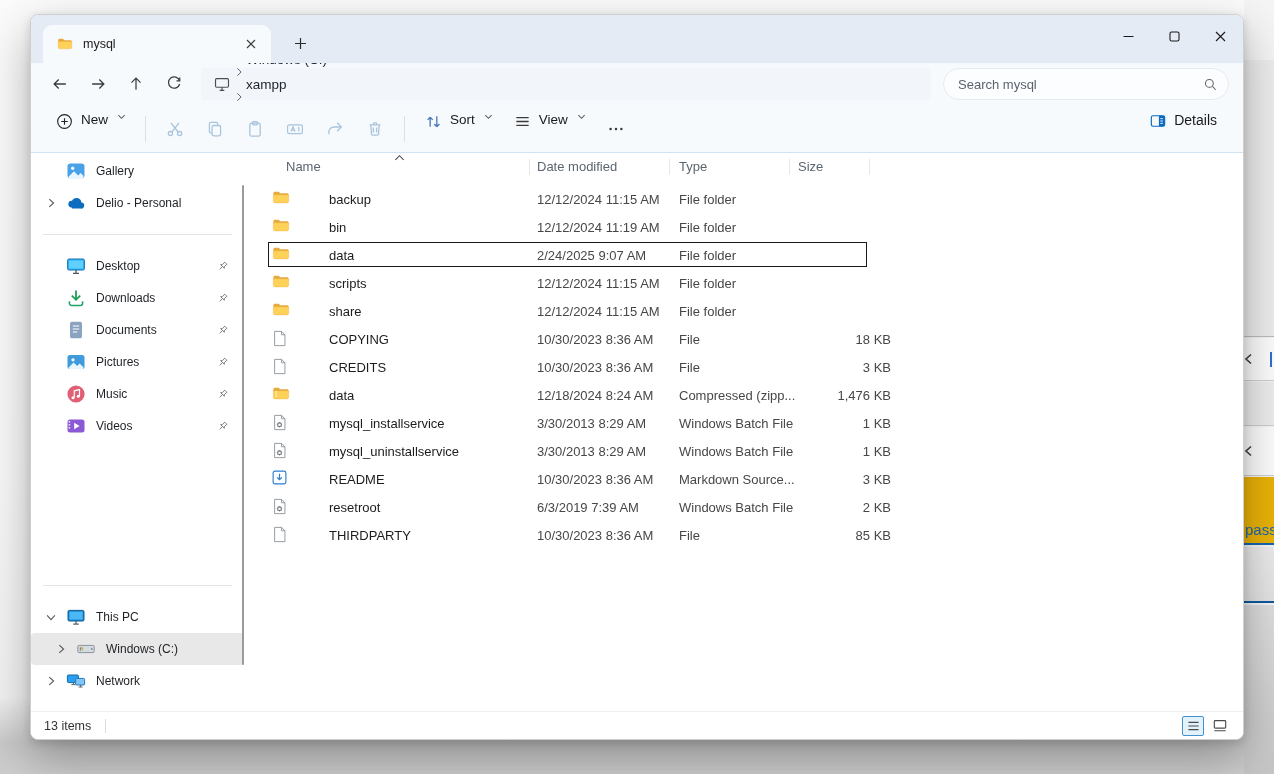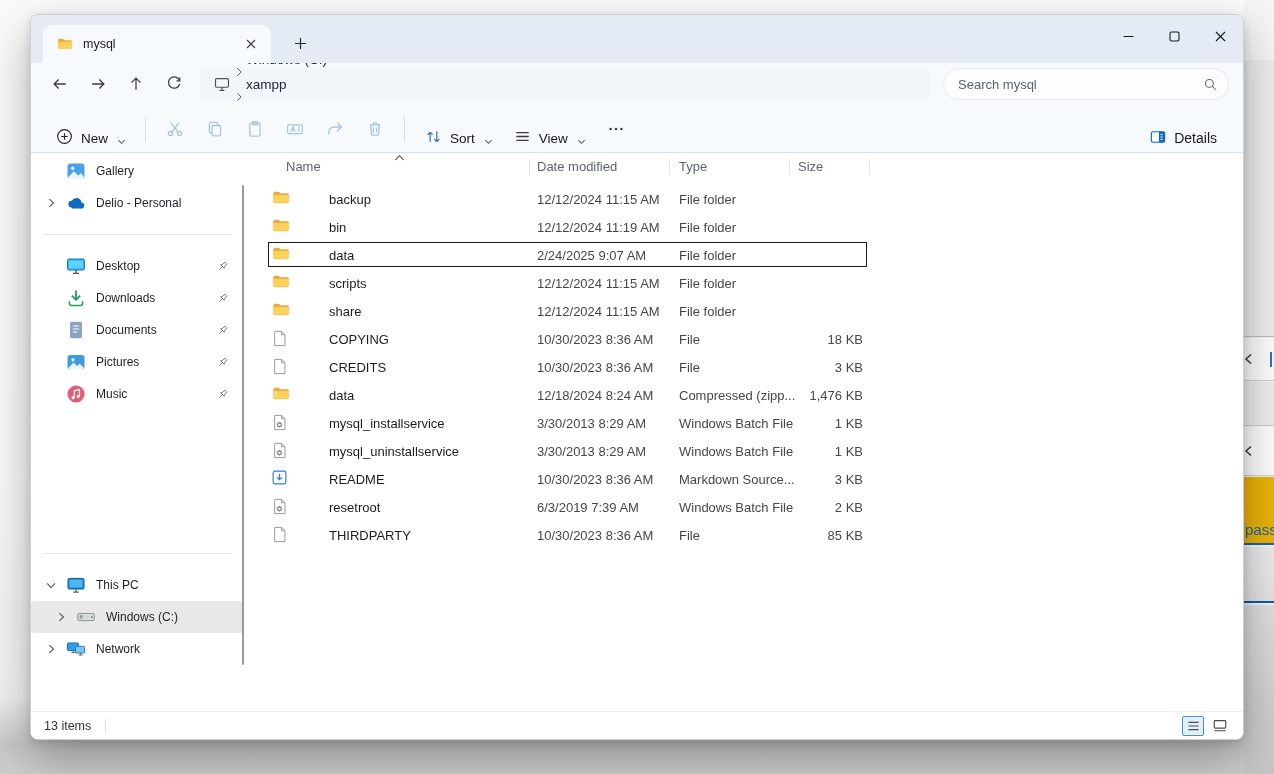--- a/index.html
+++ b/index.html
@@ -50,21 +50,21 @@
   .crumb { padding:3px 8px; border-radius:3px; white-space:nowrap; }
   .crumb-sep { color:#5b6470; font-size:11px; padding:0 3px; }
   .bc-device-icon { color:#4a4f55; margin-right:4px; }
   .search-bar { width:286px; height:32px; margin-left:12px; background:#fcfdfe; border:1px solid #e6eaef; border-radius:16px; display:flex; align-items:center; padding:0 10px 0 4px; }
   .search-input { flex:1; border:0; outline:0; background:transparent; font-family:inherit; font-size:13px; color:#3c454e; padding-left:10px; }
   .search-input::placeholder { color:#5a646e; opacity:1; }
   .search-icon { color:#5f6368; }
 
   
   .toolbar { height:48px; background:#f7fafd; flex:none; display:flex; align-items:center; padding:0 16px 0 14px; border-bottom:1px solid #cfe3f4; }
-  .t-btn { display:flex; align-items:flex-end; gap:7px; height:34px; padding:0 10px; border-radius:4px; font-size:13.5px; color:#191919; }
+  .t-btn { display:flex; align-items:flex-start; gap:7px; height:34px; padding:0 10px; border-radius:4px; font-size:13.5px; color:#191919; }
   .t-iconbtn { width:40px; height:34px; display:flex; align-items:center; justify-content:center; border-radius:4px; color:#a9c4dd; }
   .t-sep { width:1px; height:26px; background:#dcdfe3; margin:0 9px; }
   .chev { color:#5a5f66; margin-left:2px; }
   .details-btn { margin-left:auto; font-size:14px; }
 
   
   .main { flex:1; min-height:0; display:flex; background:#fff; position:relative; }
 
   
   .sidebar { width:213px; flex:none; position:relative; padding-top:2px; display:flex; flex-direction:column; }
@@ -89,21 +89,21 @@
   .h-type { left:435px; }
   .h-size { left:554px; }
   .h-sep { position:absolute; top:6px; width:1px; height:16px; background:#e6e6e6; }
   .frows { position:absolute; top:32px; left:0; right:0; }
   .frow { height:28px; position:relative; }
   .sel-rect { position:absolute; left:24px; top:1px; width:599px; height:25px; border:1px solid #1a1a1a; }
   .c-icon { position:absolute; left:28px; top:5px; width:18px; height:18px; }
   .c-name { position:absolute; left:53px; top:7px; color:#1c1c1c; white-space:nowrap;padding-left:32px; }
   .c-date { position:absolute; left:293px; top:7px; color:#474747; white-space:nowrap; }
   .c-type { position:absolute; left:435px; top:7px; color:#474747; white-space:nowrap; }
-  .c-size { position:absolute; left:500px; top:7px; width:119px; text-align:right; color:#474747; white-space:nowrap; }
+  .c-size { position:absolute; left:528px; top:7px; width:119px; text-align:right; color:#474747; white-space:nowrap; }
 
   
   .statusbar { height:28px; flex:none; background:#fff; border-top:1px solid #efefef; display:flex; align-items:center; padding:0 12px 0 13px; font-size:12.5px; color:#333; }
   .status-sep { width:1px; height:14px; background:#dcdcdc; margin-left:14px; }
   .view-toggles { margin-left:auto; display:flex; align-items:center; gap:5px; }
   .v-btn { width:22px; height:20px; display:flex; align-items:center; justify-content:center; color:#4a4a4a; border:1px solid transparent; border-radius:2px; }
   .v-btn.active { border-color:#4192cd; background:#e3f1fb; }
 </style>
 </head>
 <body>
@@ -431,20 +431,41 @@
             <span class="sb-chevron"></span>
             <span class="sb-icon">
               <svg width="20" height="20" viewBox="0 0 20 20">
                 <circle cx="10" cy="10" r="8.6" fill="#e15f74"></circle>
                 <path d="M8.3 13.6V6.8l5.2-1.2v6.6" stroke="#fff" stroke-width="1.2" fill="none"></path>
                 <circle cx="7" cy="13.7" r="1.5" fill="#fff"></circle>
                 <circle cx="12.2" cy="12.3" r="1.5" fill="#fff"></circle>
               </svg>
             </span>
             <span class="sb-label">Music</span>
+            <span class="sb-pin">
+              <svg width="13" height="13" viewBox="0 0 20 20" fill="none" stroke="currentColor" stroke-width="1.3">
+                <g transform="rotate(45 10 10)">
+                  <path d="M7.8 2.8h4.4v5.4l1.8 1.8H6l1.8-1.8z"></path>
+                  <path d="M10 10v6.2"></path>
+                </g>
+              </svg>
+            </span>
+          </div>
+          <div class="sb-item">
+            <span class="sb-chevron"></span>
+            <span class="sb-icon">
+              <svg width="20" height="20" viewBox="0 0 20 20">
+                <rect x="1.5" y="3.5" width="17" height="13" rx="2.5" fill="#8b59d6"></rect>
+                <rect x="2.6" y="5" width="1.6" height="1.6" fill="#fff" opacity=".8"></rect>
+                <rect x="2.6" y="8" width="1.6" height="1.6" fill="#fff" opacity=".8"></rect>
+                <rect x="2.6" y="11" width="1.6" height="1.6" fill="#fff" opacity=".8"></rect>
+                <path d="M8.2 6.8l5.4 3.2-5.4 3.2z" fill="#fff"></path>
+              </svg>
+            </span>
+            <span class="sb-label">Videos</span>
             <span class="sb-pin">
               <svg width="13" height="13" viewBox="0 0 20 20" fill="none" stroke="currentColor" stroke-width="1.3">
                 <g transform="rotate(45 10 10)">
                   <path d="M7.8 2.8h4.4v5.4l1.8 1.8H6l1.8-1.8z"></path>
                   <path d="M10 10v6.2"></path>
                 </g>
               </svg>
             </span>
           </div>
           <div class="sb-spacer"></div>

